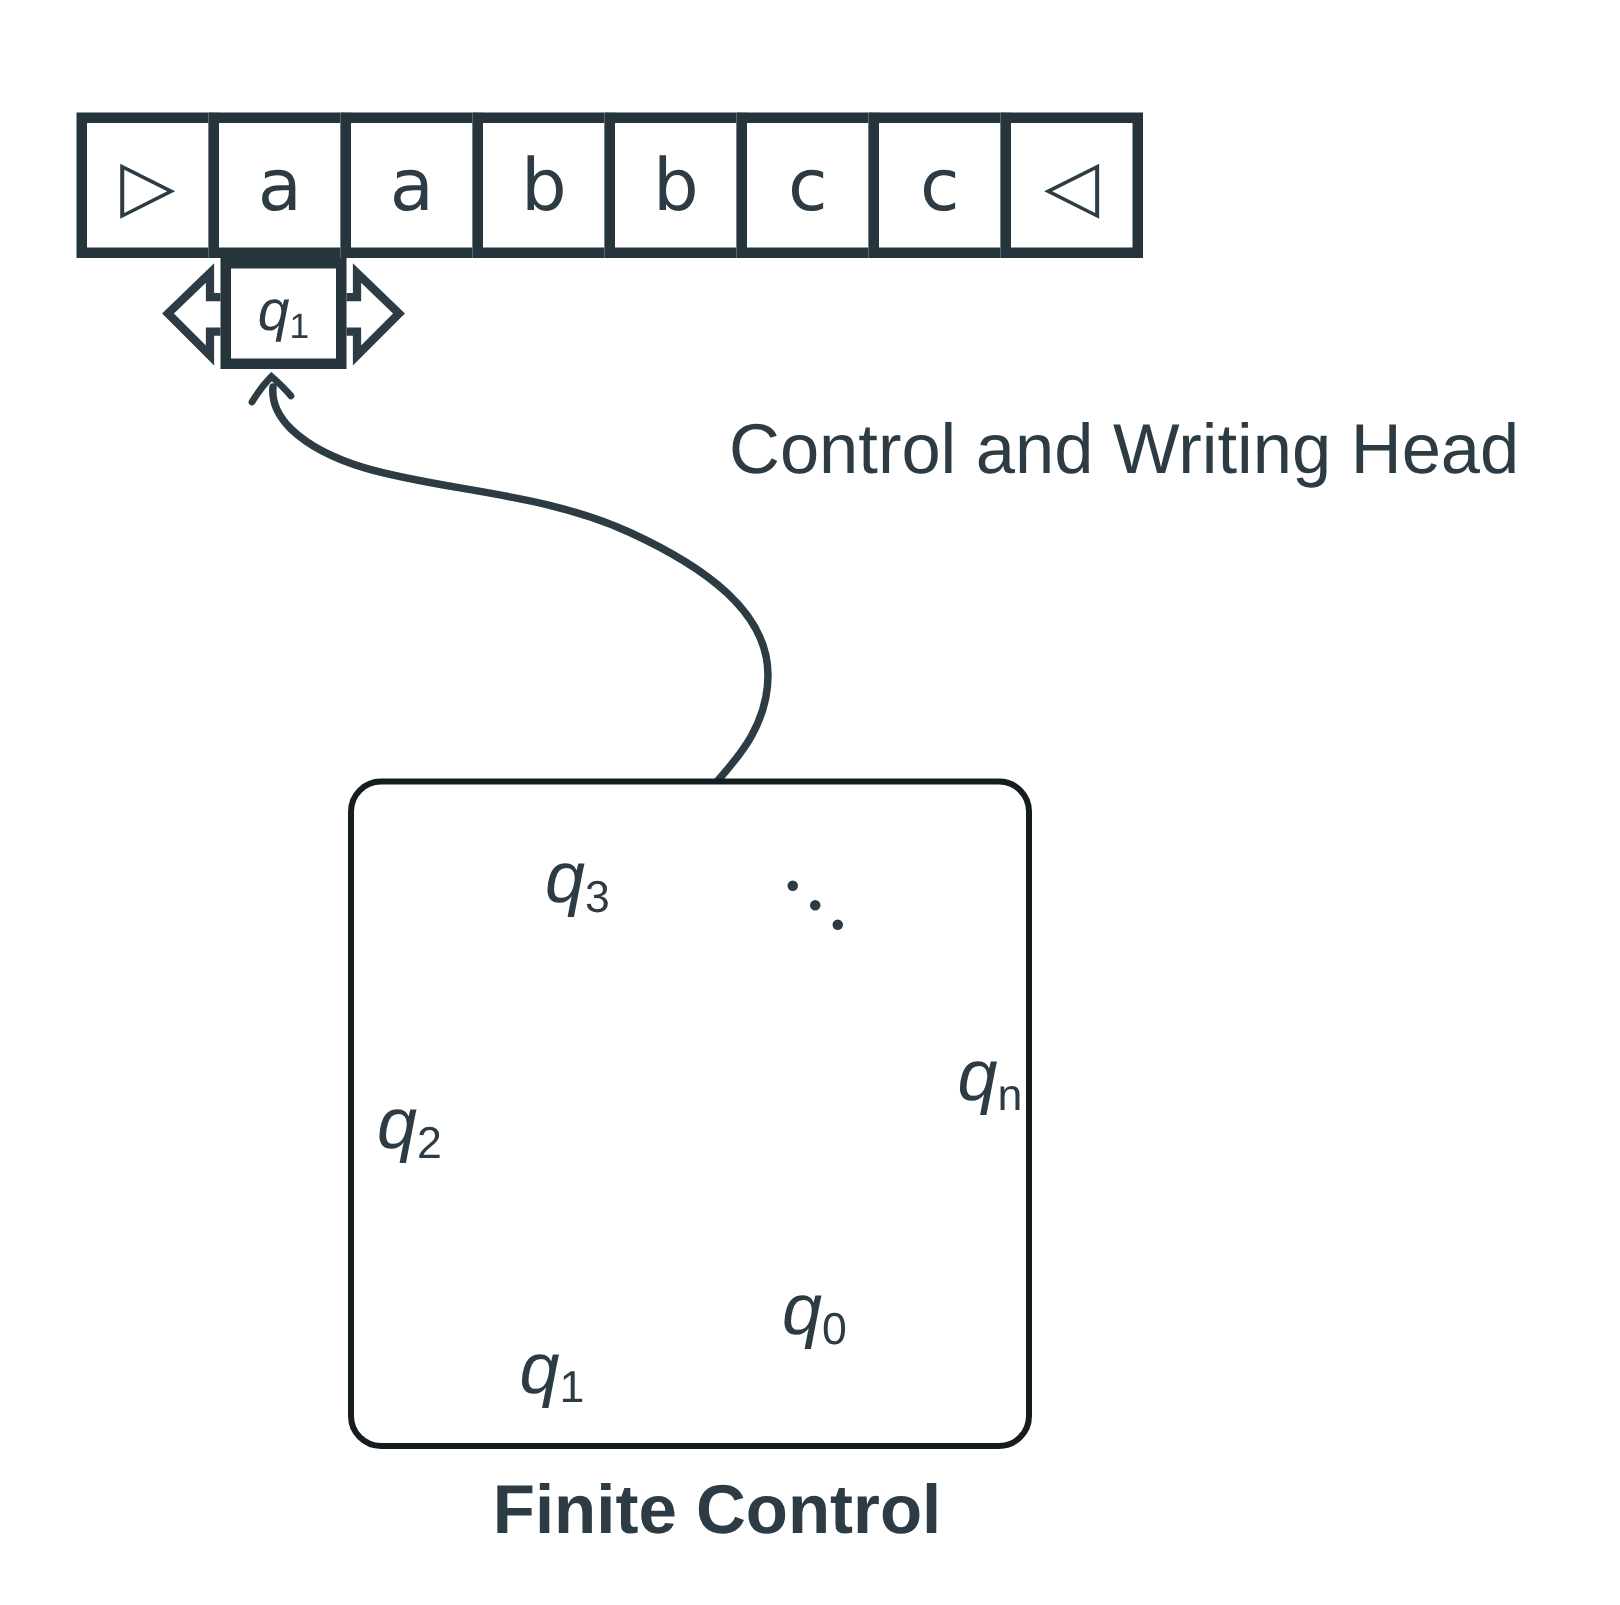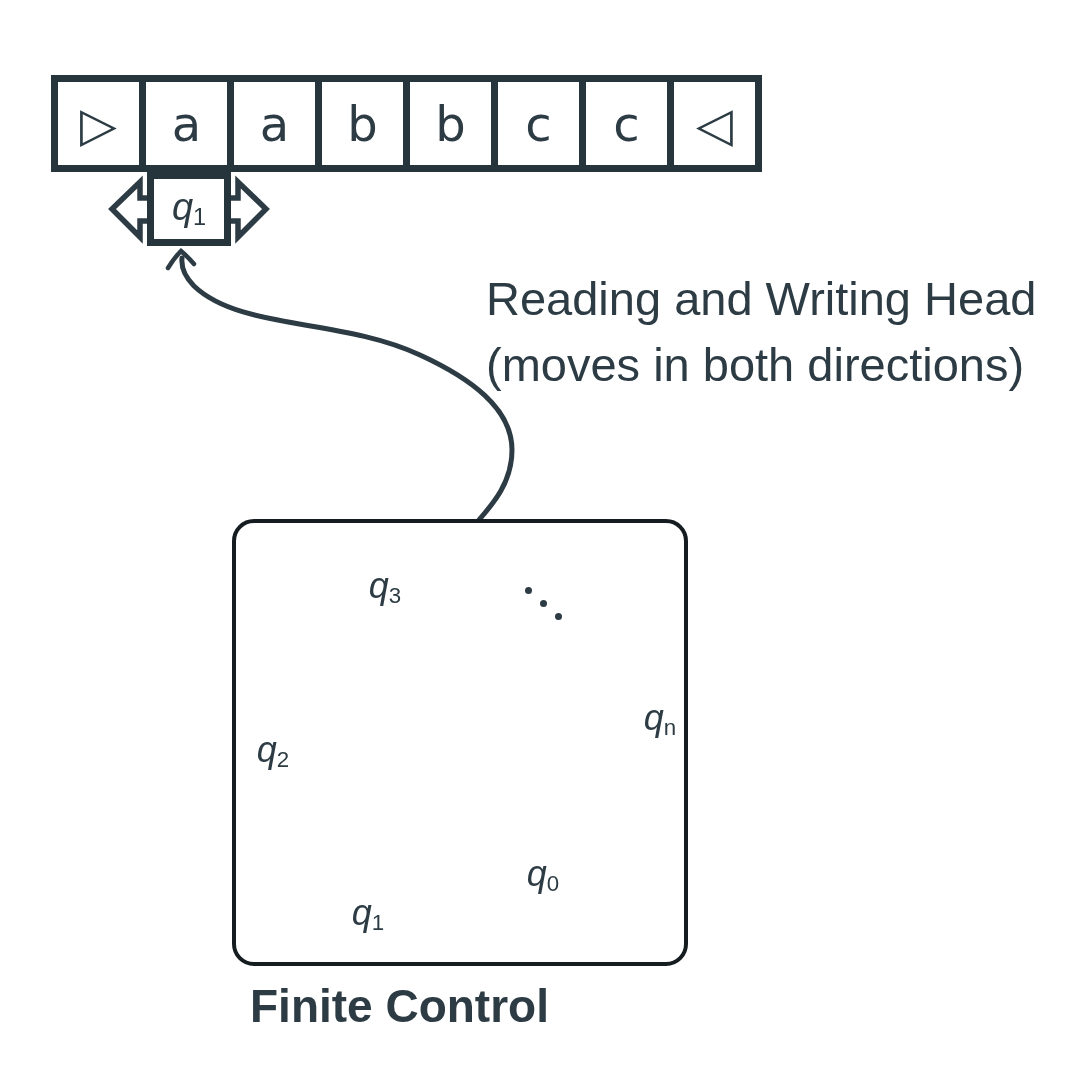--- a/index.html
+++ b/index.html
@@ -45,33 +45,33 @@
     font-size:47px;line-height:66px;font-weight:500;white-space:nowrap;color:var(--ink);
   }
 
   
   .control-box{
     position:absolute;left:232px;top:519px;width:456px;height:447px;box-sizing:border-box;
     border:4px solid var(--box);border-radius:22px;background:#fff;
   }
   .state{
     position:absolute;transform:translate(-50%,-50%);
-    font-size:36px;line-height:1;white-space:nowrap;color:var(--ink);
+    font-size:48px;line-height:1;white-space:nowrap;color:var(--ink);
   }
   .s-q3{left:385px;top:588px}
   .s-q2{left:273px;top:752px}
   .s-qn{left:660px;top:720px}
   .s-q1{left:368px;top:915px}
   .s-q0{left:543px;top:876px}
 
   .dot{position:absolute;width:7px;height:7px;border-radius:50%;background:var(--ink);}
   .d1{left:525px;top:587px}.d2{left:540px;top:600px}.d3{left:555px;top:613px}
 
   .caption{
-    position:absolute;left:250px;top:983px;width:456px;text-align:left;
+    position:absolute;left:250px;top:983px;width:456px;text-align:center;
     font-size:46px;font-weight:600;line-height:1;color:var(--ink);white-space:nowrap;
   }
 </style>
 </head>
 <body>
 
 <div id="stage">
 
   <svg class="overlay" viewBox="0 0 1080 1070">
 
@@ -111,22 +111,21 @@
     <div class="cell c7">
         <span>◁</span>
       </div>
   </div>
 
   <div class="head-box">
     <span><span class="q">q</span><sub>1</sub></span>
   </div>
 
   <div class="annotation">
-    <div>Reading and Writing Head</div>
-    <div>(moves in both directions)</div>
+    <div>Control and Writing Head</div>
   </div>
 
   <div class="control-box"></div>
 
   <div class="state s-q3"><span class="q">q</span><sub>3</sub></div>
   <div class="state s-q2"><span class="q">q</span><sub>2</sub></div>
   <div class="state s-qn"><span class="q">q</span><sub>n</sub></div>
   <div class="state s-q1"><span class="q">q</span><sub>1</sub></div>
   <div class="state s-q0"><span class="q">q</span><sub>0</sub></div>
 

